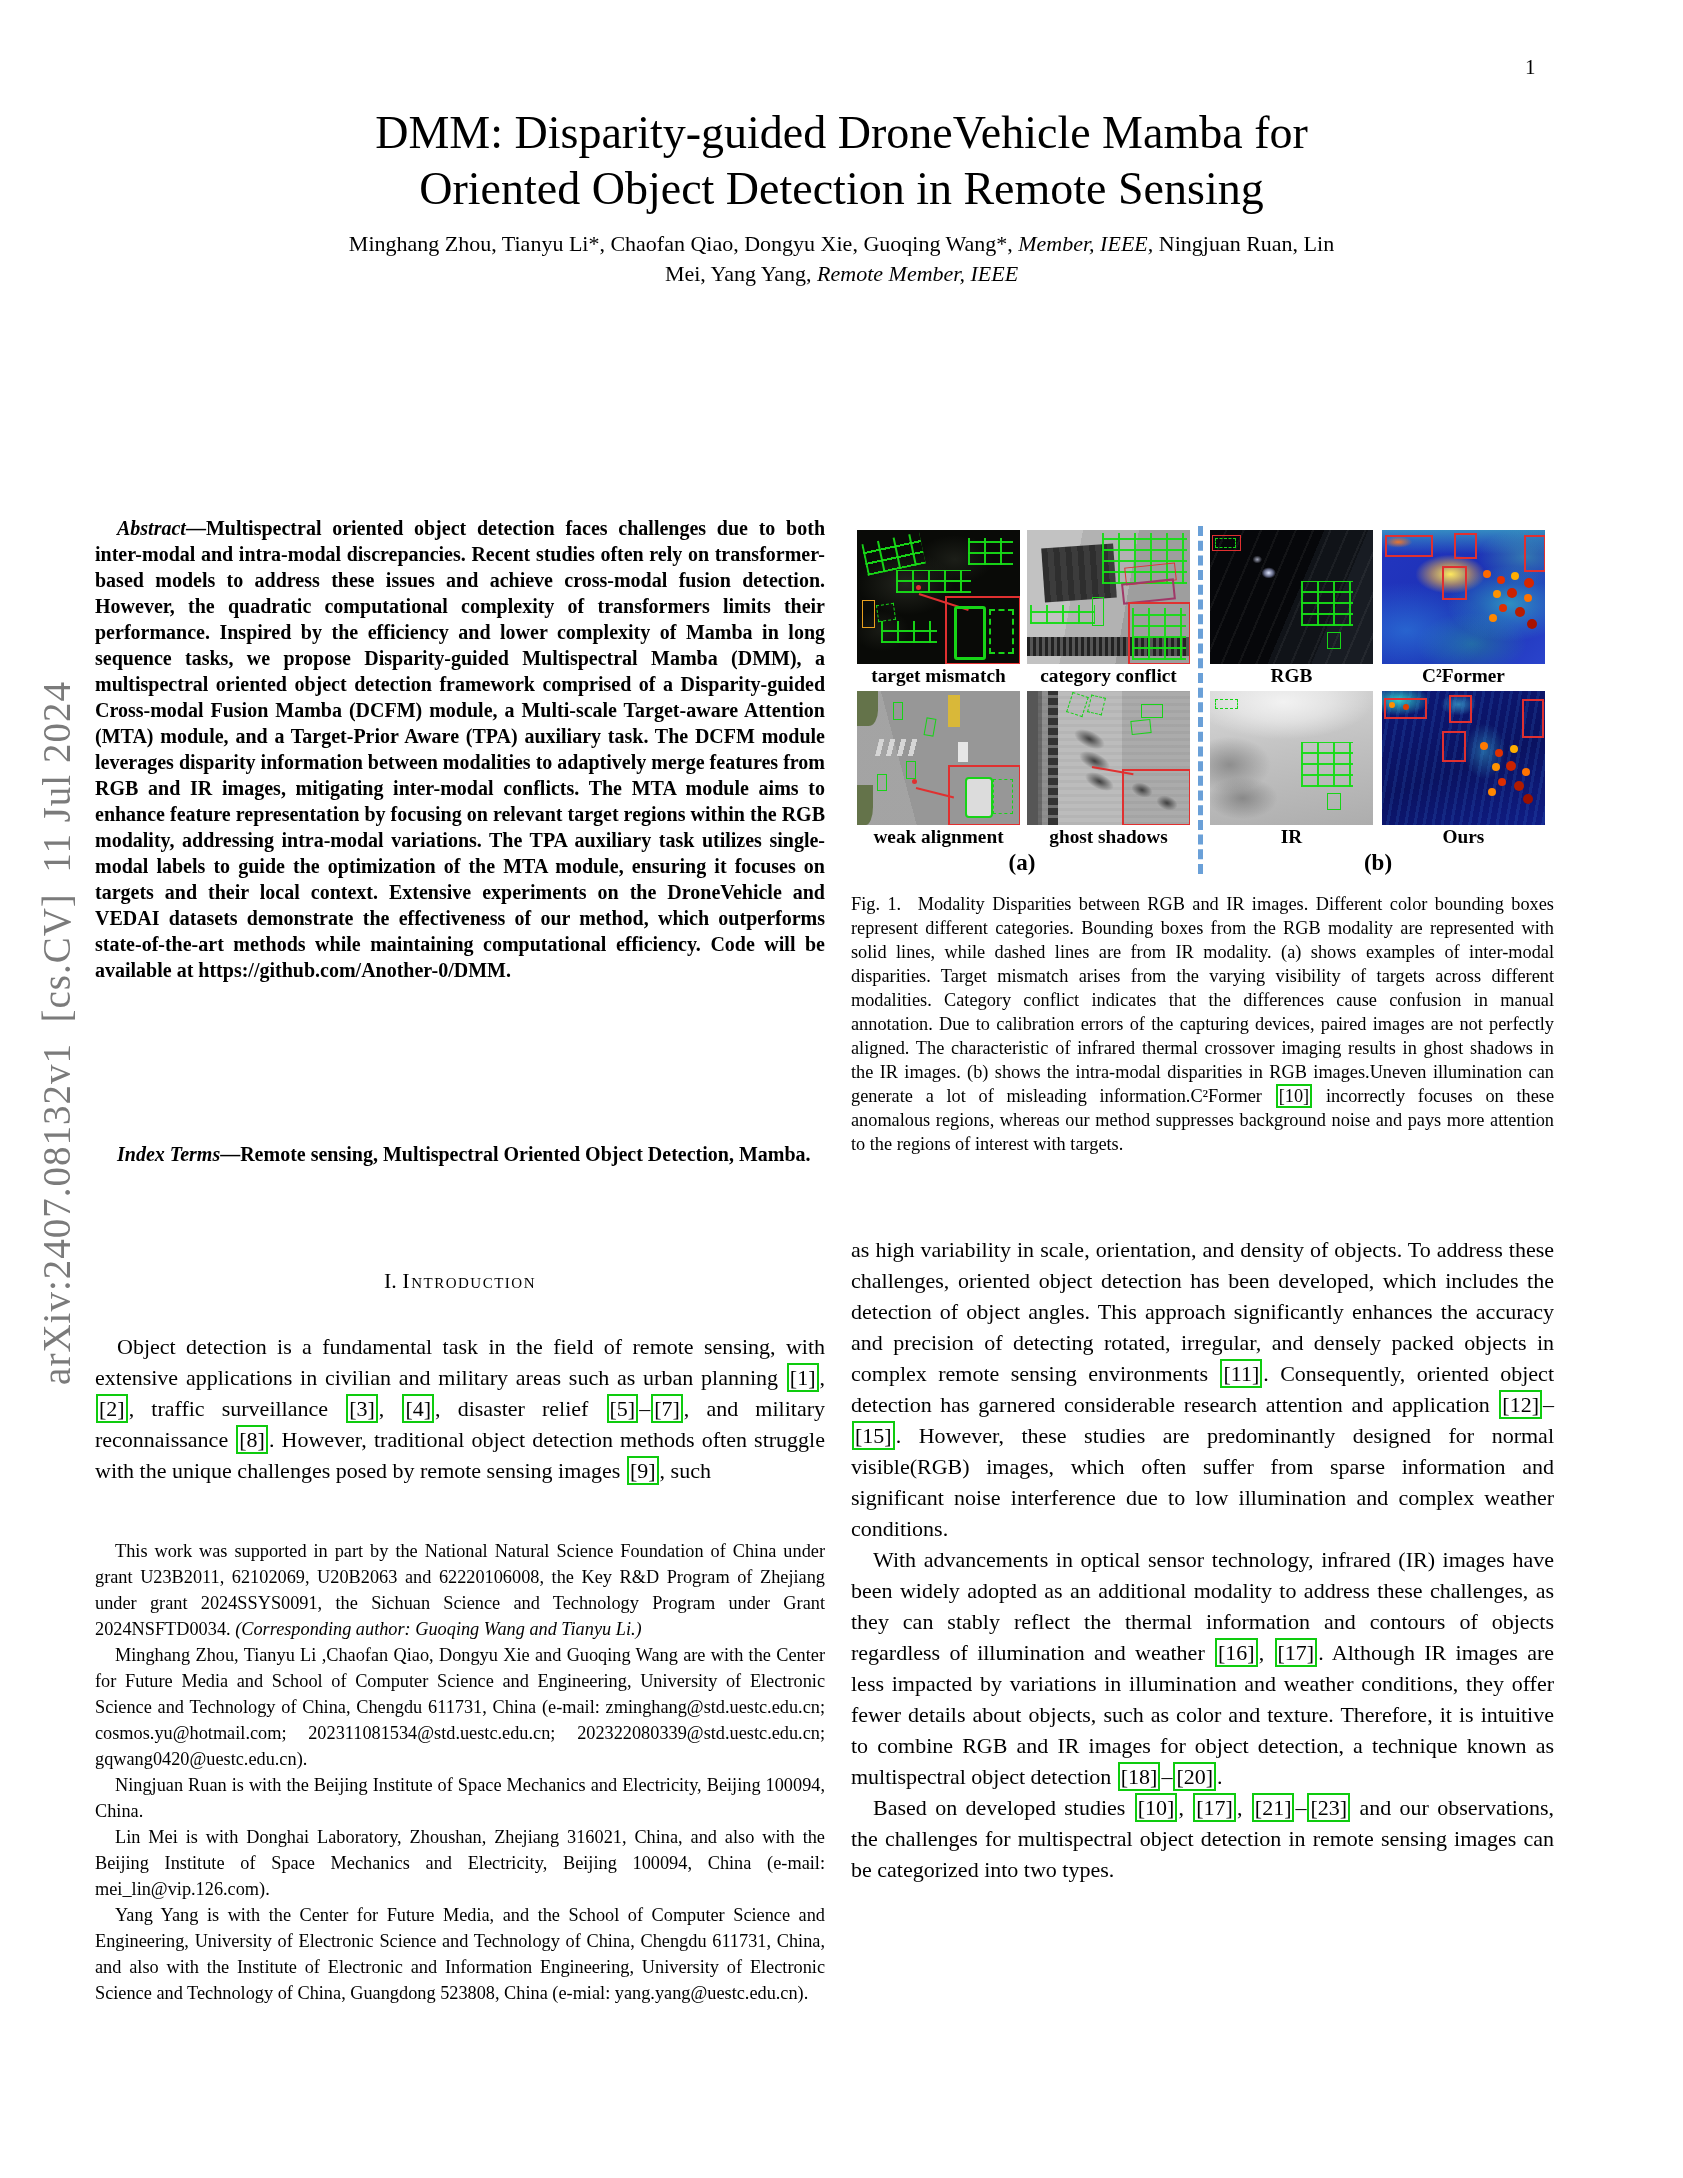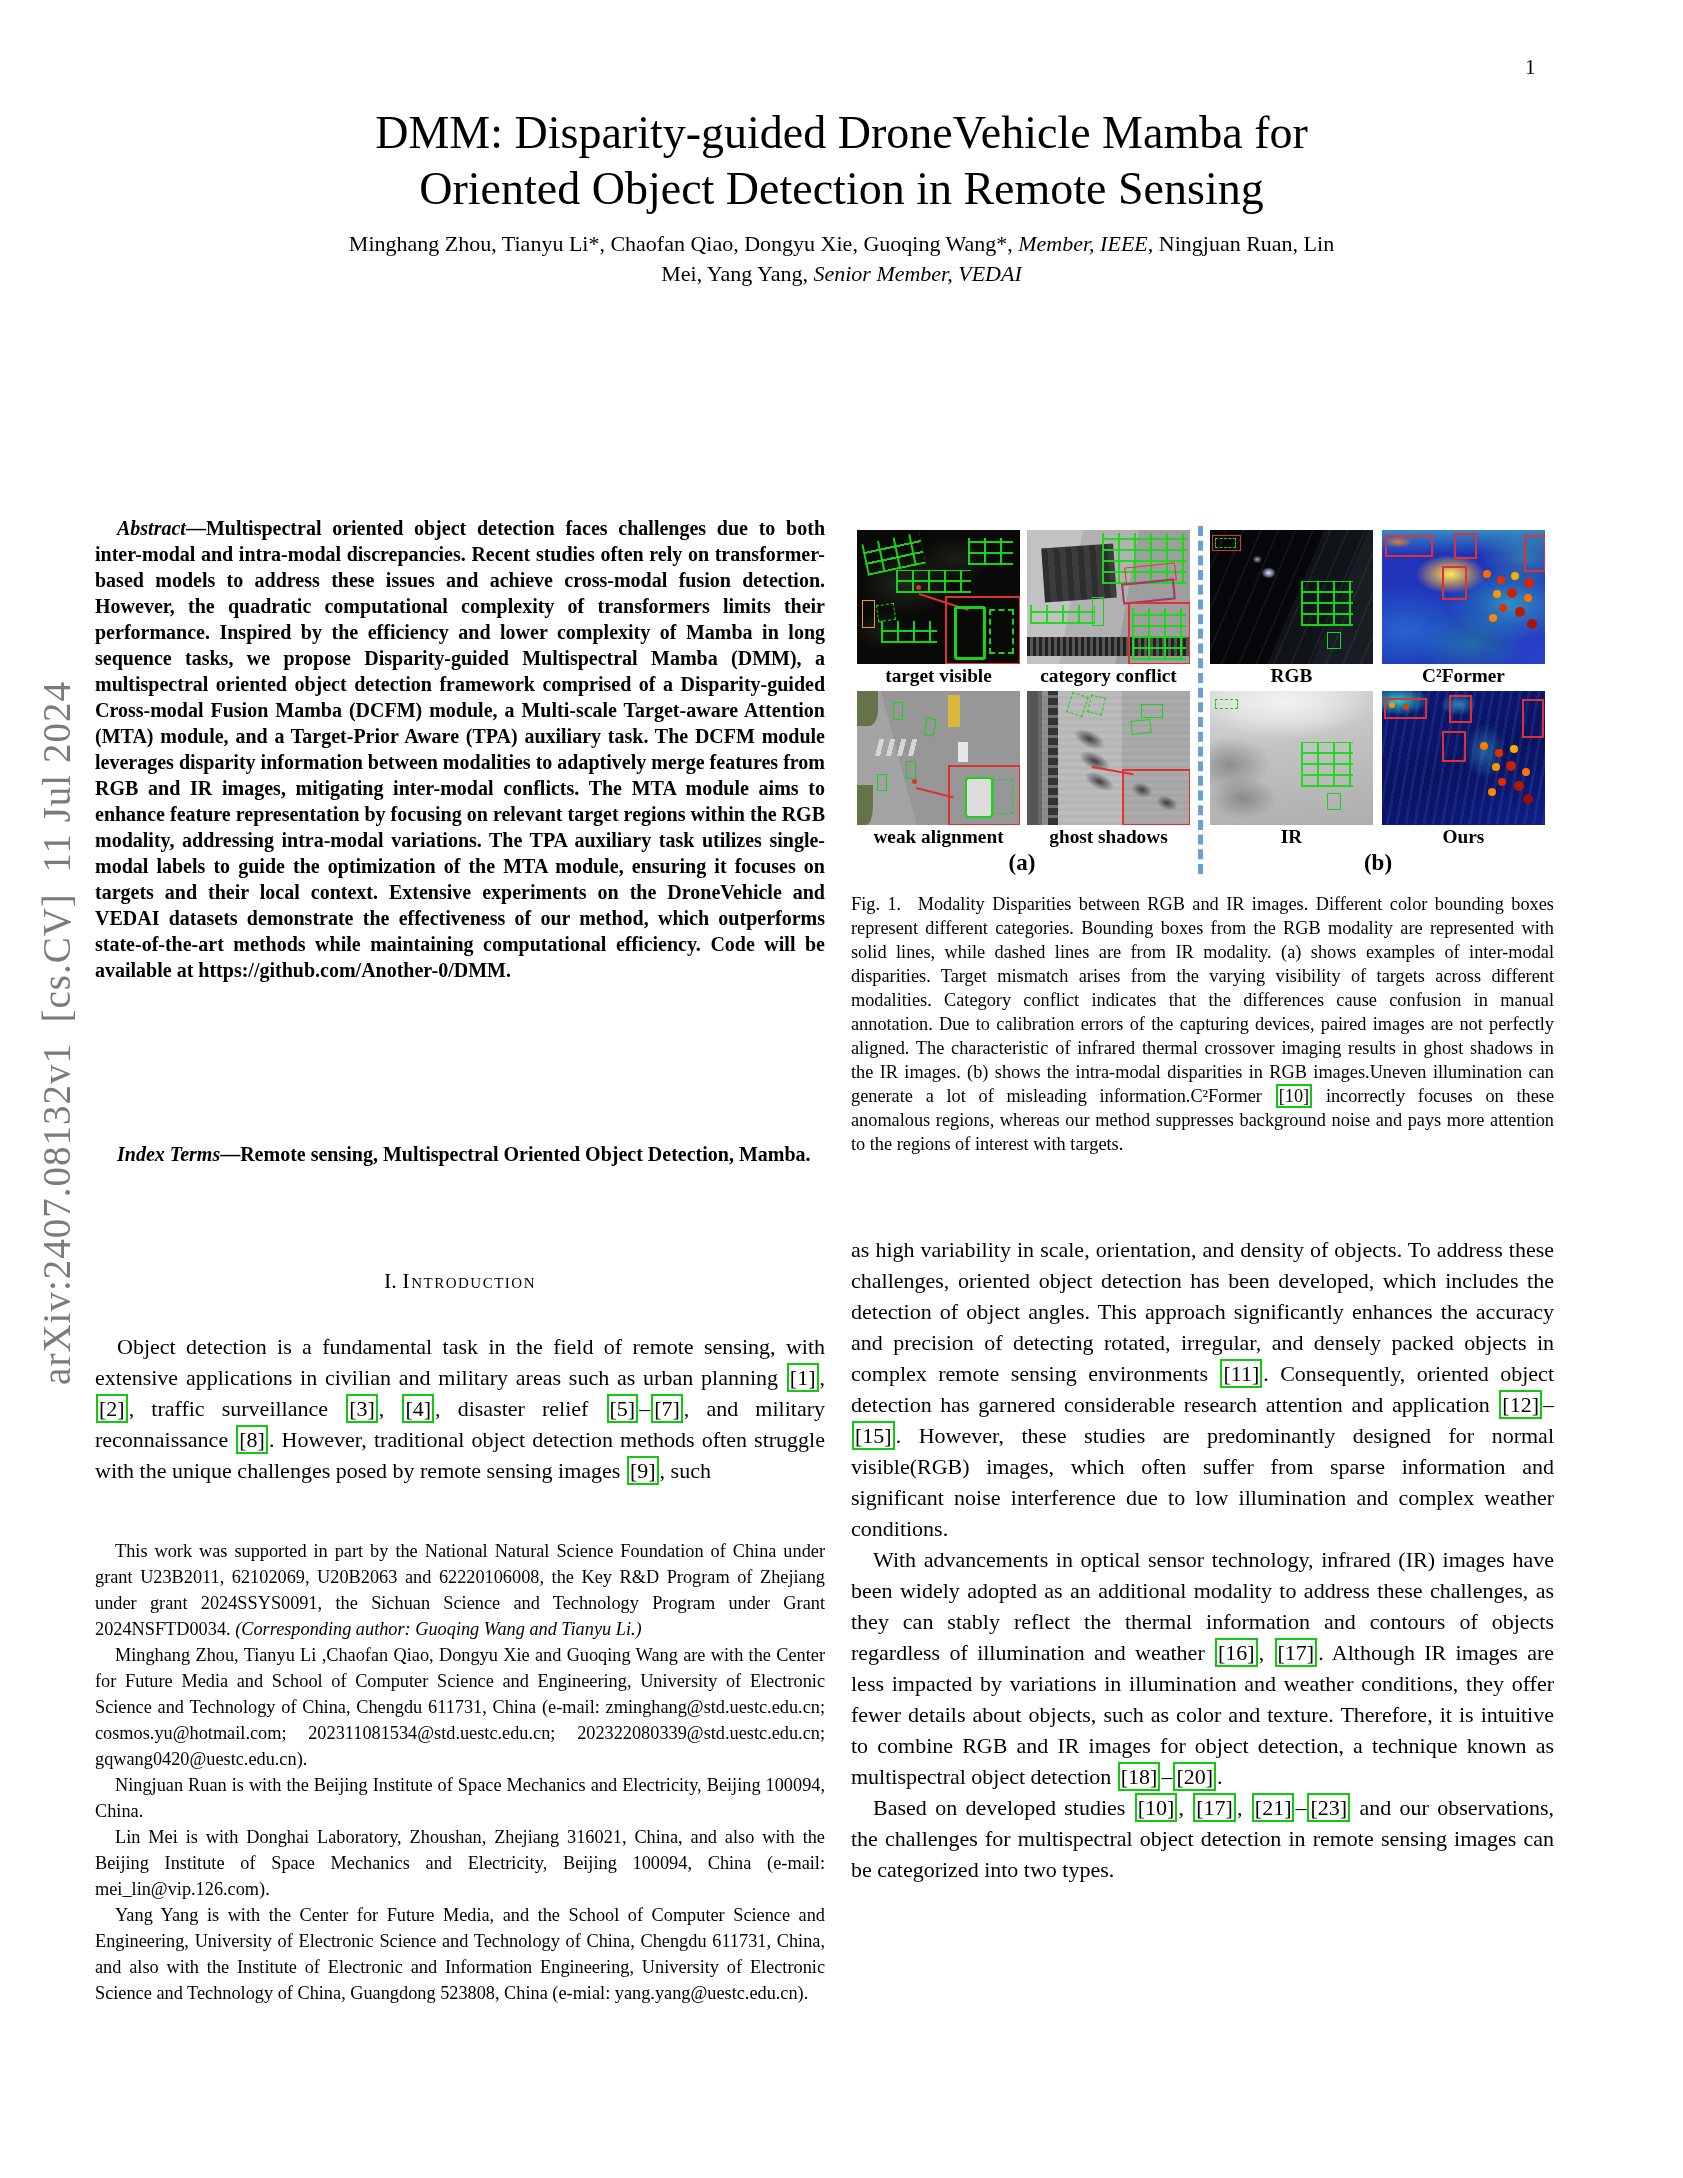--- a/index.html
+++ b/index.html
@@ -116,21 +116,21 @@
 
   <div class="arxiv">arXiv:2407.08132v1 [cs.CV] 11 Jul 2024</div>
 
   <h1 class="title">
     <span class="tline">DMM: Disparity-guided DroneVehicle Mamba for</span>
     <span class="tline">Oriented Object Detection in Remote Sensing</span>
   </h1>
 
   <div class="authors">
     <span class="aline"><span>Minghang Zhou, Tianyu Li*, Chaofan Qiao, Dongyu Xie, Guoqing Wang*, </span><span class="it">Member, IEEE,</span><span> Ningjuan Ruan, Lin</span></span>
-    <span class="aline"><span>Mei, Yang Yang, </span><span class="it">Senior Member, VEDAI</span></span>
+    <span class="aline"><span>Mei, Yang Yang, </span><span class="it">Remote Member, IEEE</span></span>
   </div>
 
   <div class="leftcol">
     <p class="abstract"><span class="it">Abstract</span><span>—Multispectral oriented object detection faces challenges due to both inter-modal and intra-modal discrepancies. Recent studies often rely on transformer-based models to address these issues and achieve cross-modal fusion detection. However, the quadratic computational complexity of transformers limits their performance. Inspired by the efficiency and lower complexity of Mamba in long sequence tasks, we propose Disparity-guided Multispectral Mamba (DMM), a multispectral oriented object detection framework comprised of a Disparity-guided Cross-modal Fusion Mamba (DCFM) module, a Multi-scale Target-aware Attention (MTA) module, and a Target-Prior Aware (TPA) auxiliary task. The DCFM module leverages disparity information between modalities to adaptively merge features from RGB and IR images, mitigating inter-modal conflicts. The MTA module aims to enhance feature representation by focusing on relevant target regions within the RGB modality, addressing intra-modal variations. The TPA auxiliary task utilizes single-modal labels to guide the optimization of the MTA module, ensuring it focuses on targets and their local context. Extensive experiments on the DroneVehicle and VEDAI datasets demonstrate the effectiveness of our method, which outperforms state-of-the-art methods while maintaining computational efficiency. Code will be available at https://github.com/Another-0/DMM.</span></p>
     <p class="indexterms"><span class="it">Index Terms</span><span>—Remote sensing, Multispectral Oriented Object Detection, Mamba.</span></p>
     <h2 class="sechead"><span>I.</span> <span class="sc">Introduction</span></h2>
     <p class="body indent introp"><span>Object detection is a fundamental task in the field of remote sensing, with extensive applications in civilian and military areas such as urban planning </span><span class="cite">[1]</span><span>, </span><span class="cite">[2]</span><span>, traffic surveillance </span><span class="cite">[3]</span><span>, </span><span class="cite">[4]</span><span>, disaster relief </span><span class="cite">[5]</span><span>–</span><span class="cite">[7]</span><span>, and military reconnaissance </span><span class="cite">[8]</span><span>. However, traditional object detection methods often struggle with the unique challenges posed by remote sensing images </span><span class="cite">[9]</span><span>, such</span></p>
     <div class="footnote">
       <p><span>This work was supported in part by the National Natural Science Foundation of China under grant U23B2011, 62102069, U20B2063 and 62220106008, the Key R&amp;D Program of Zhejiang under grant 2024SSYS0091, the Sichuan Science and Technology Program under Grant 2024NSFTD0034. </span><span class="it">(Corresponding author: Guoqing Wang and Tianyu Li.)</span></p>
       <p><span>Minghang Zhou, Tianyu Li ,Chaofan Qiao, Dongyu Xie and Guoqing Wang are with the Center for Future Media and School of Computer Science and Engineering, University of Electronic Science and Technology of China, Chengdu 611731, China (e-mail: zminghang@std.uestc.edu.cn; cosmos.yu@hotmail.com; 202311081534@std.uestc.edu.cn; 202322080339@std.uestc.edu.cn; gqwang0420@uestc.edu.cn).</span></p>
@@ -232,21 +232,21 @@
         <i class="ra" style="left:1%;top:5%;width:24%;height:13%"></i>
         <i class="ra" style="left:41%;top:3%;width:12%;height:18%"></i>
         <i class="ra" style="left:37%;top:30%;width:12%;height:20%"></i>
         <i class="ra" style="left:86%;top:6%;width:11%;height:26%"></i>
         <i class="dots d2"></i>
         <i class="dots d3"></i>
       </div>
 
       <div class="divider"></div>
 
-      <div class="plabel" style="left:6px;top:143px">target visible</div>
+      <div class="plabel" style="left:6px;top:143px">target mismatch</div>
       <div class="plabel" style="left:176px;top:143px">category conflict</div>
       <div class="plabel" style="left:359px;top:143px">RGB</div>
       <div class="plabel" style="left:531px;top:143px">C²Former</div>
       <div class="plabel" style="left:6px;top:304px">weak alignment</div>
       <div class="plabel" style="left:176px;top:304px">ghost shadows</div>
       <div class="plabel" style="left:359px;top:304px">IR</div>
       <div class="plabel" style="left:531px;top:304px">Ours</div>
 
       <div class="glabel" style="left:87px;top:328px">(a)</div>
       <div class="glabel" style="left:443px;top:328px">(b)</div>

